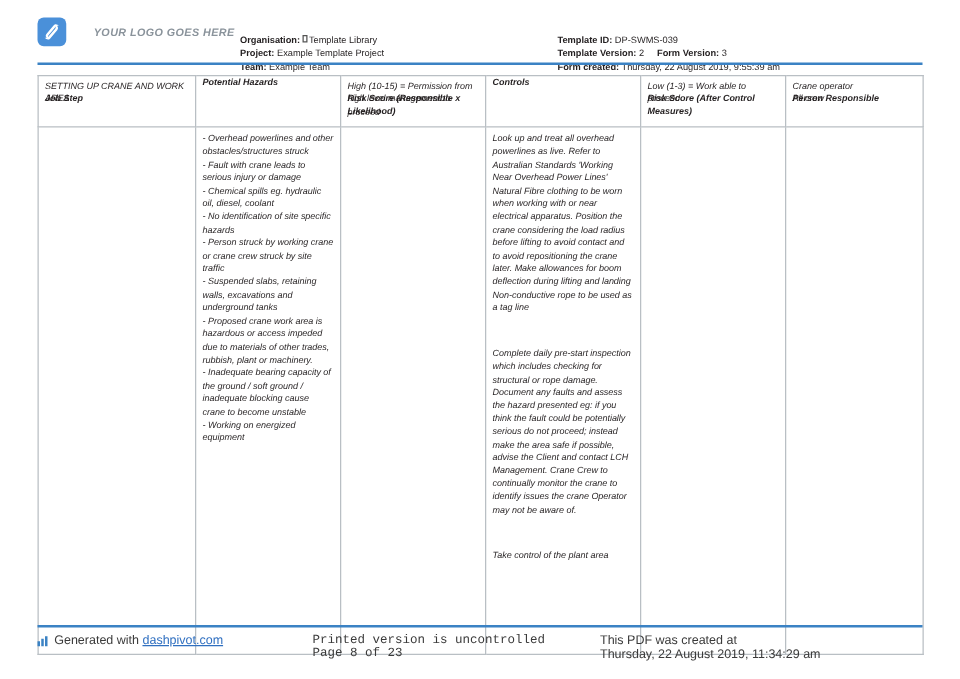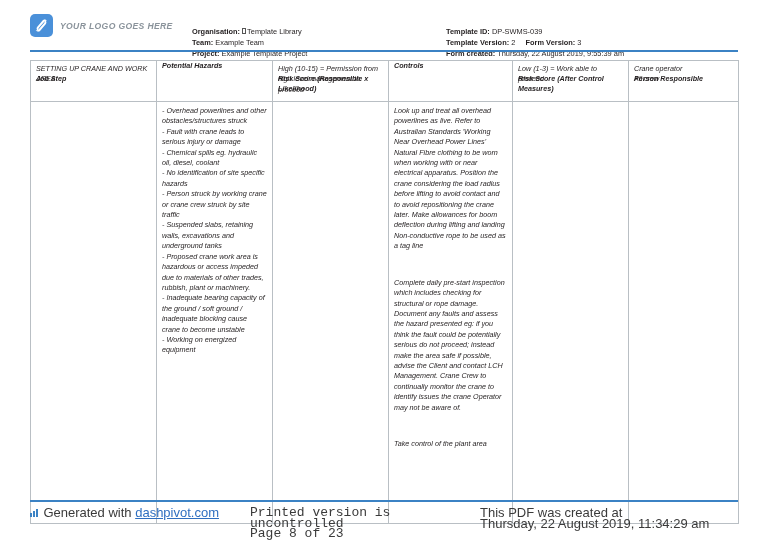--- a/index.html
+++ b/index.html
@@ -26,21 +26,21 @@
     height: 52px;
     display: flex;
     align-items: flex-start;
   }
   .hdr-logo-block {
     width: 192px;
     padding-left: 30px;
     padding-top: 14px;
     display: flex;
     align-items: center;
-    gap: 7px;
+    gap: 22px;
   }
   .logo-mark {
     width: 23px; height: 23px;
     background: #4a90d9;
     border-radius: 5px;
     position: relative;
     flex: none;
   }
   .logo-mark svg { position: absolute; left: 3px; top: 3px; }
   .logo-text {
@@ -133,21 +133,21 @@
     position: absolute;
     left: 30px; top: 500px;
     width: 708px; height: 1.6px;
     background: #3b82c4;
   }
   .footer {
     position: absolute;
     left: 0; top: 508px;
     width: 768px;
     display: flex;
-    font-size: 13px;
+    font-size: 10px;
     line-height: 10.6px;
     color: #3a3a3a;
   }
   .ftr-col-a { width: 250px; padding-left: 30px; display: flex; align-items: flex-start; gap: 5px; }
   .ftr-col-b { width: 230px; font-family: Liberation Mono, monospace; }
   .ftr-col-c { width: 288px; }
   .bars { display: inline-flex; align-items: flex-end; gap: 1.2px; height: 8px; margin-top: 1px; }
   .bars i { display: block; width: 2px; background: #3b82c4; }
   .bars i:nth-child(1) { height: 4px; }
   .bars i:nth-child(2) { height: 6.5px; }
@@ -170,26 +170,26 @@
       </div>
       <div class="logo-text">YOUR LOGO GOES HERE</div>
     </div>
 
     <div class="hdr-col hdr-col-1">
       <div>
         <b>Organisation:</b>
         <span class="missing-glyph"></span><span>Template Library</span>
       </div>
       <div>
+        <b>Project:</b>
+        <span>Example Template Project</span>
+      </div>
+      <div>
         <b>Team:</b>
         <span>Example Team</span>
-      </div>
-      <div>
-        <b>Project:</b>
-        <span>Example Template Project</span>
       </div>
     </div>
 
     <div class="hdr-col hdr-col-2">
       <div>
         <b>Template ID:</b>
         <span>DP-SWMS-039</span>
       </div>
       <div>
         <b>Template Version:</b>

